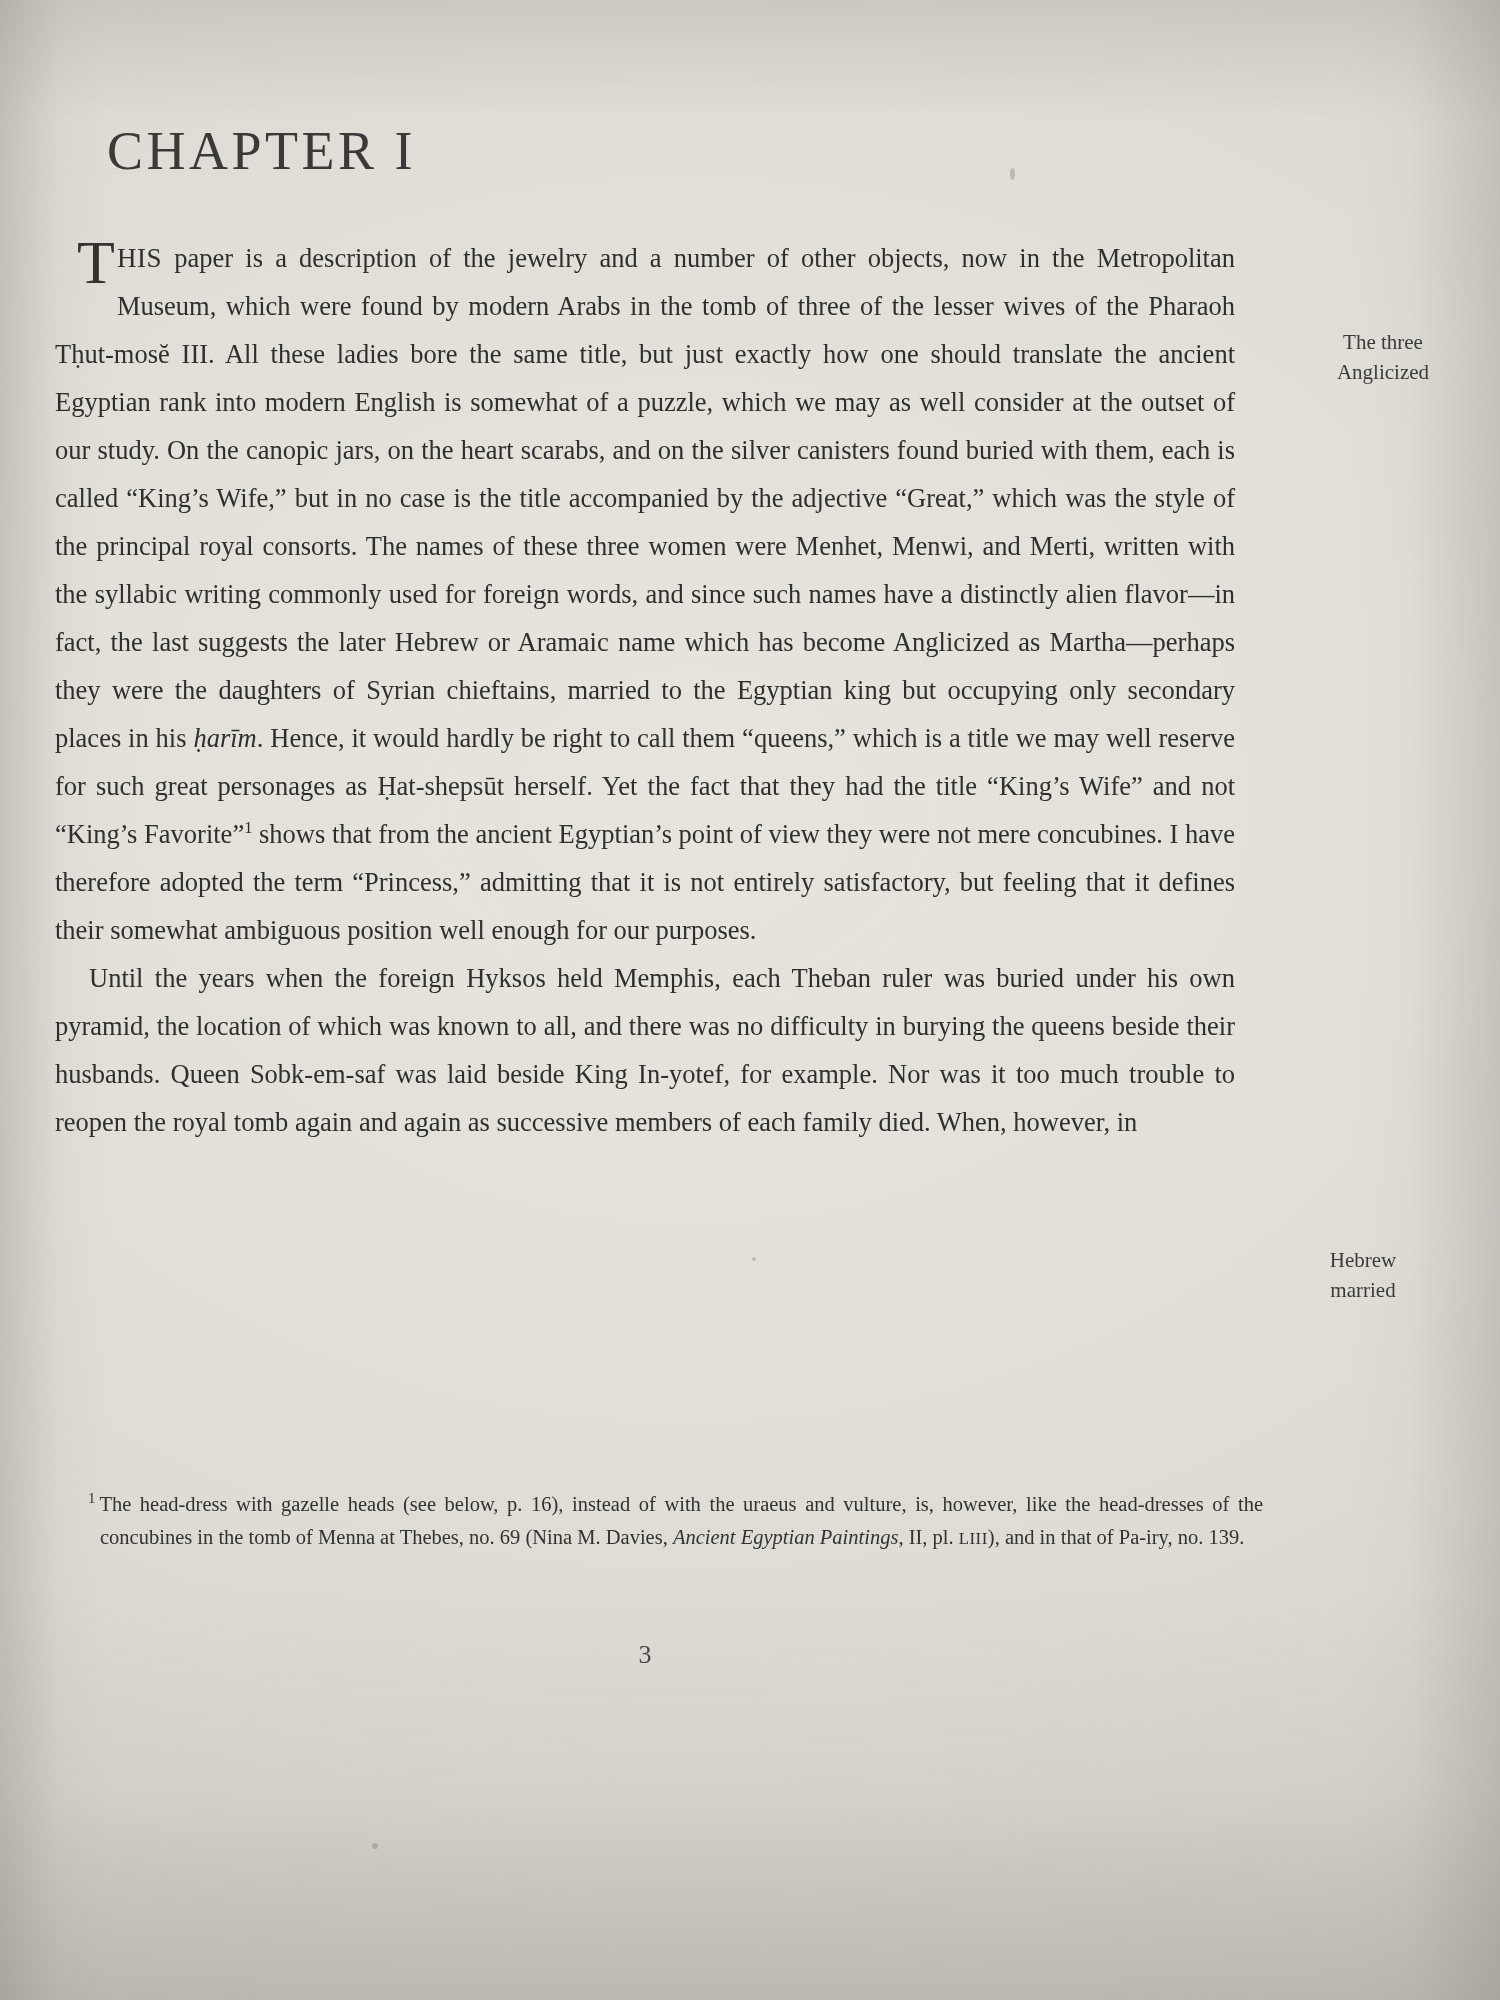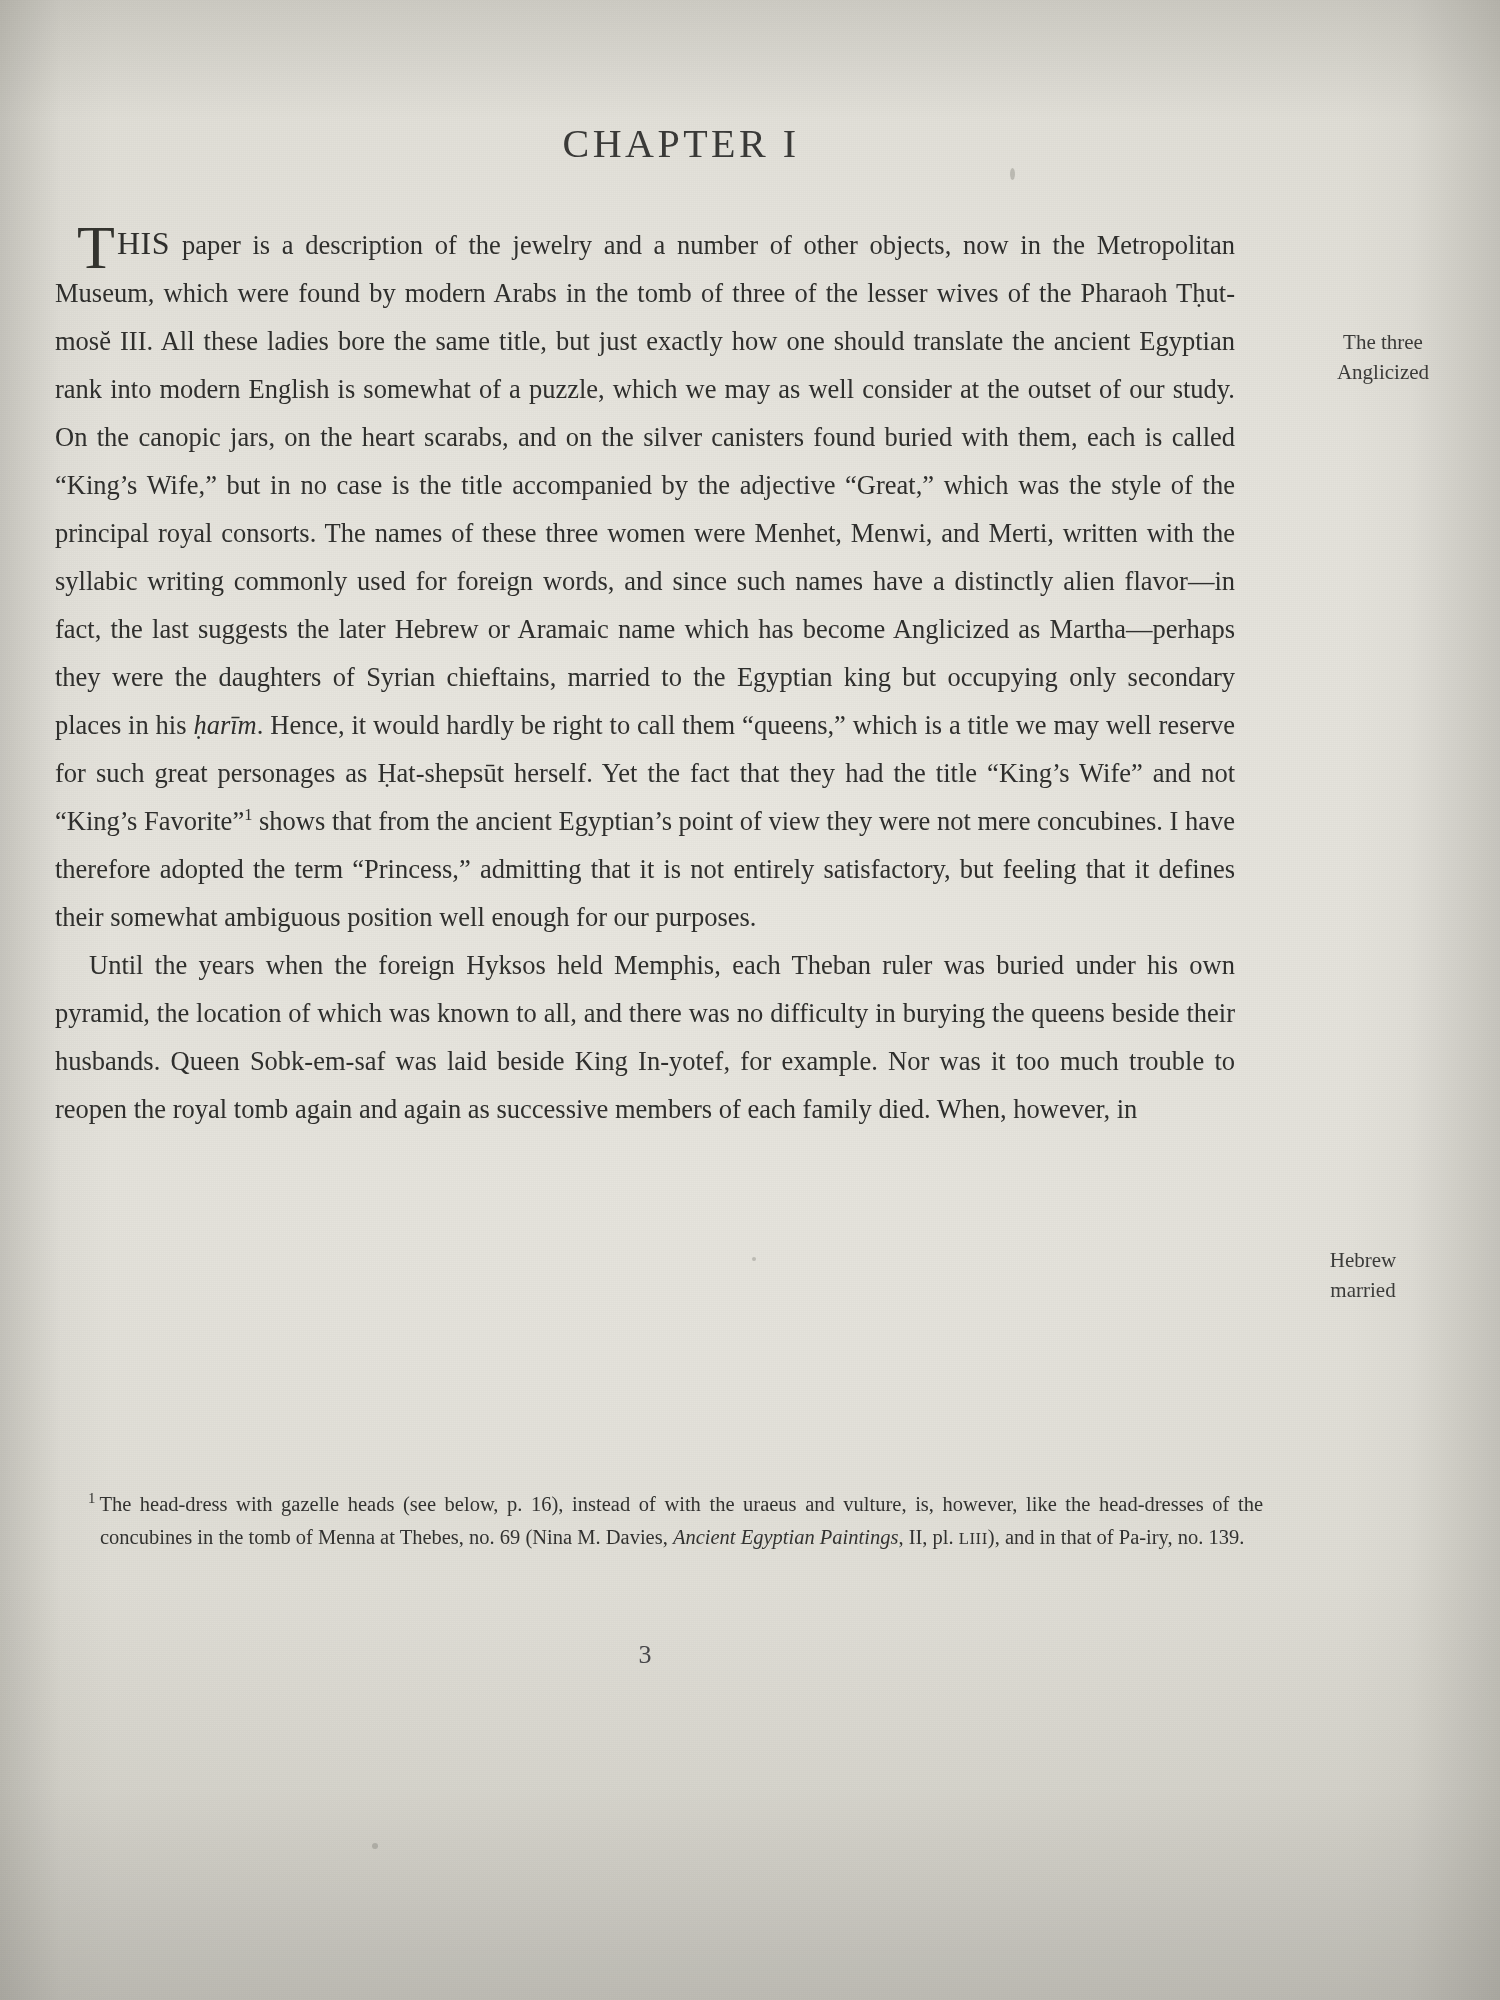--- a/index.html
+++ b/index.html
@@ -56,22 +56,21 @@
 
   
   .text-column {
     position: absolute;
     left: 55px;
     top: 120px;
     width: 1200px;
   }
 
   .chapter-title {
-    text-align: center;
-    font-size: 40px;
+    font-size: 54px;
     letter-spacing: 3.5px;
     color: #3a3a38;
     margin: 0 0 52px 0;
     padding-left: 52px;
     font-weight: normal;
     font-family: "Liberation Serif", "DejaVu Serif", serif;
   }
   .chapter-subtitle {
     text-align: center;
     font-size: 30px;
@@ -96,21 +95,21 @@
 
   .dropcap {
     float: left;
     font-size: 62px;
     line-height: 44px;
     padding: 6px 2px 0 22px;
     color: #34342f;
     font-family: "Liberation Serif", "DejaVu Serif", serif;
   }
   .smallcaps {
-    font-size: 32px;
+    font-size: 27px;
     letter-spacing: 0.6px;
   }
   .it { font-style: italic; }
   sup.fn-ref {
     font-size: 0.62em;
     vertical-align: super;
     line-height: 0;
   }
 
   

